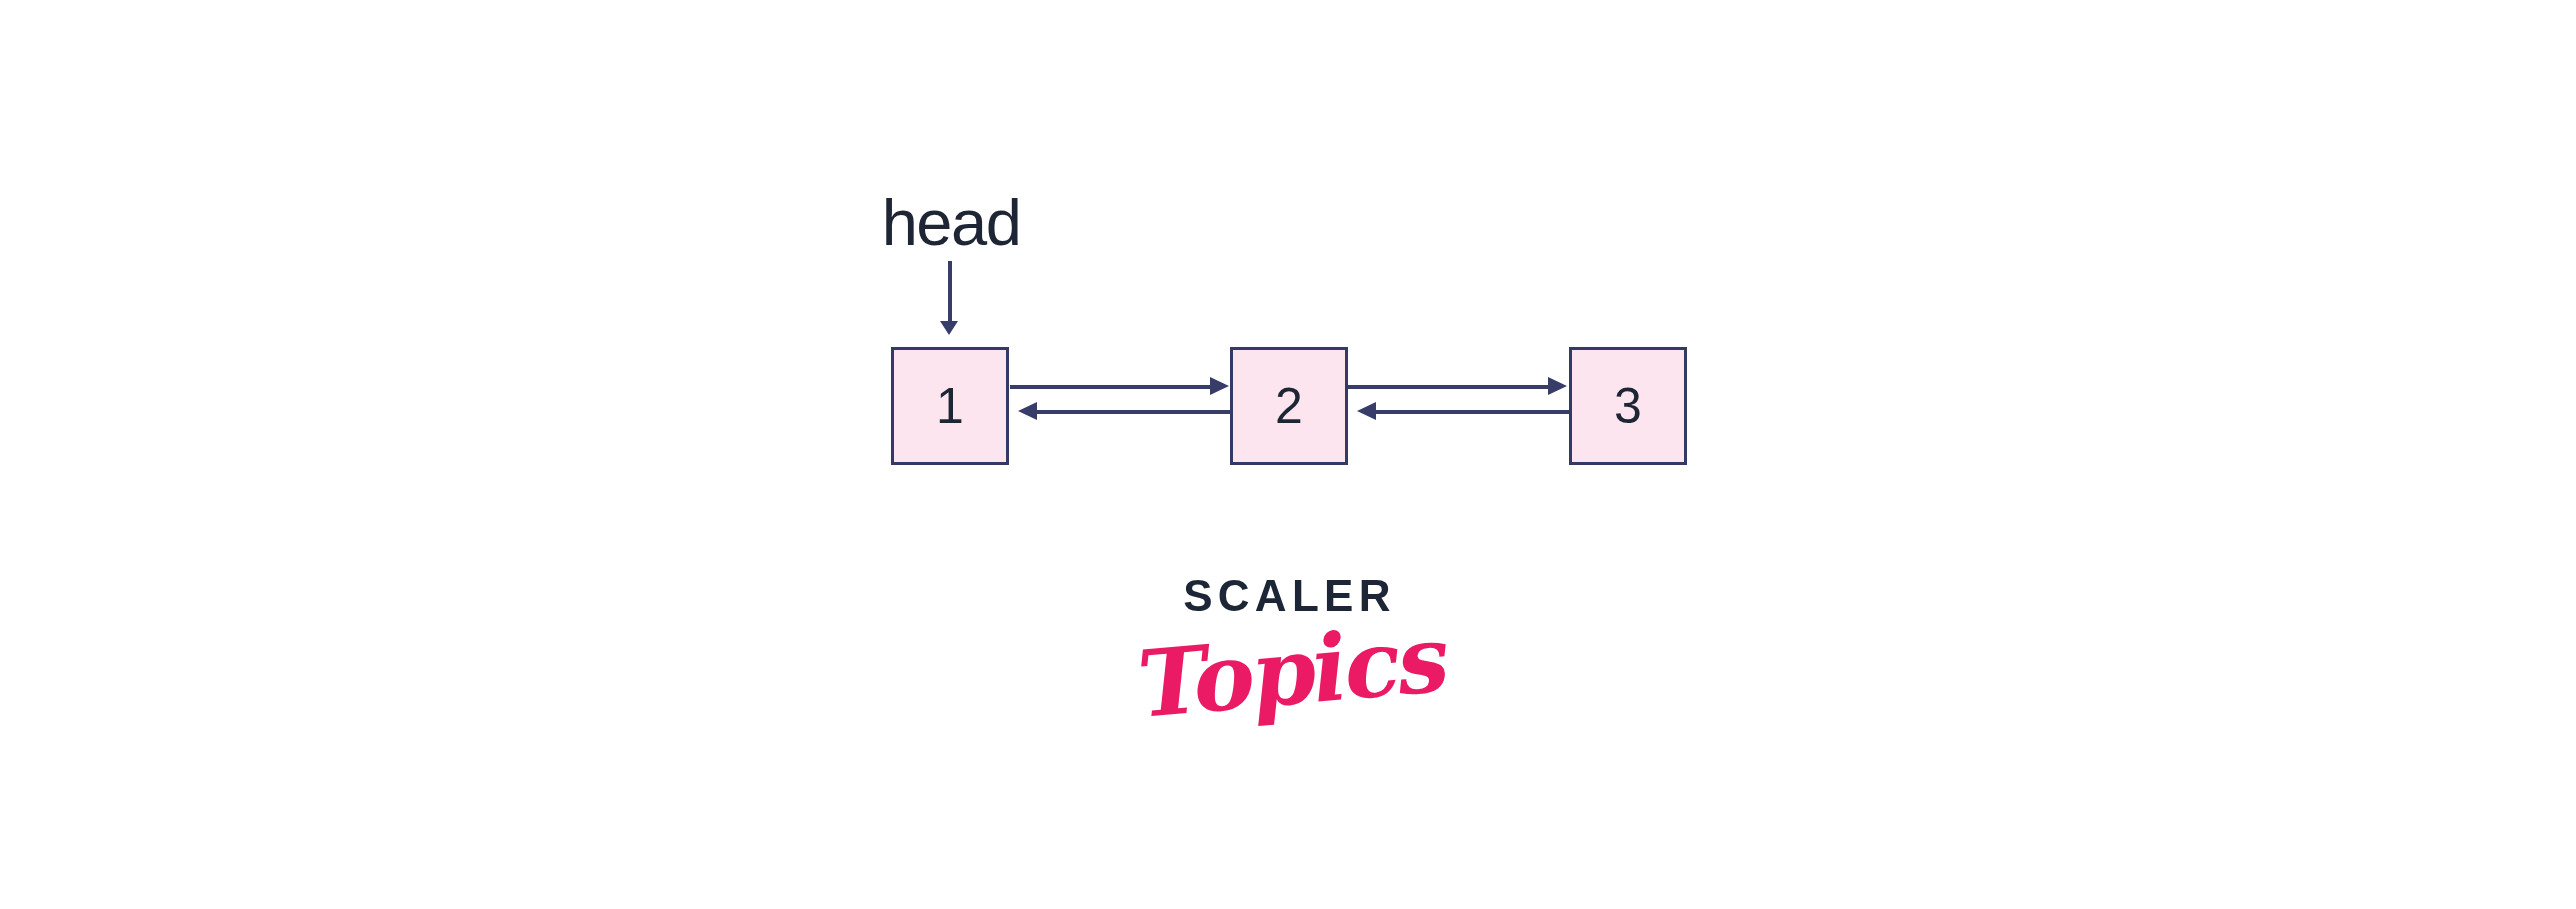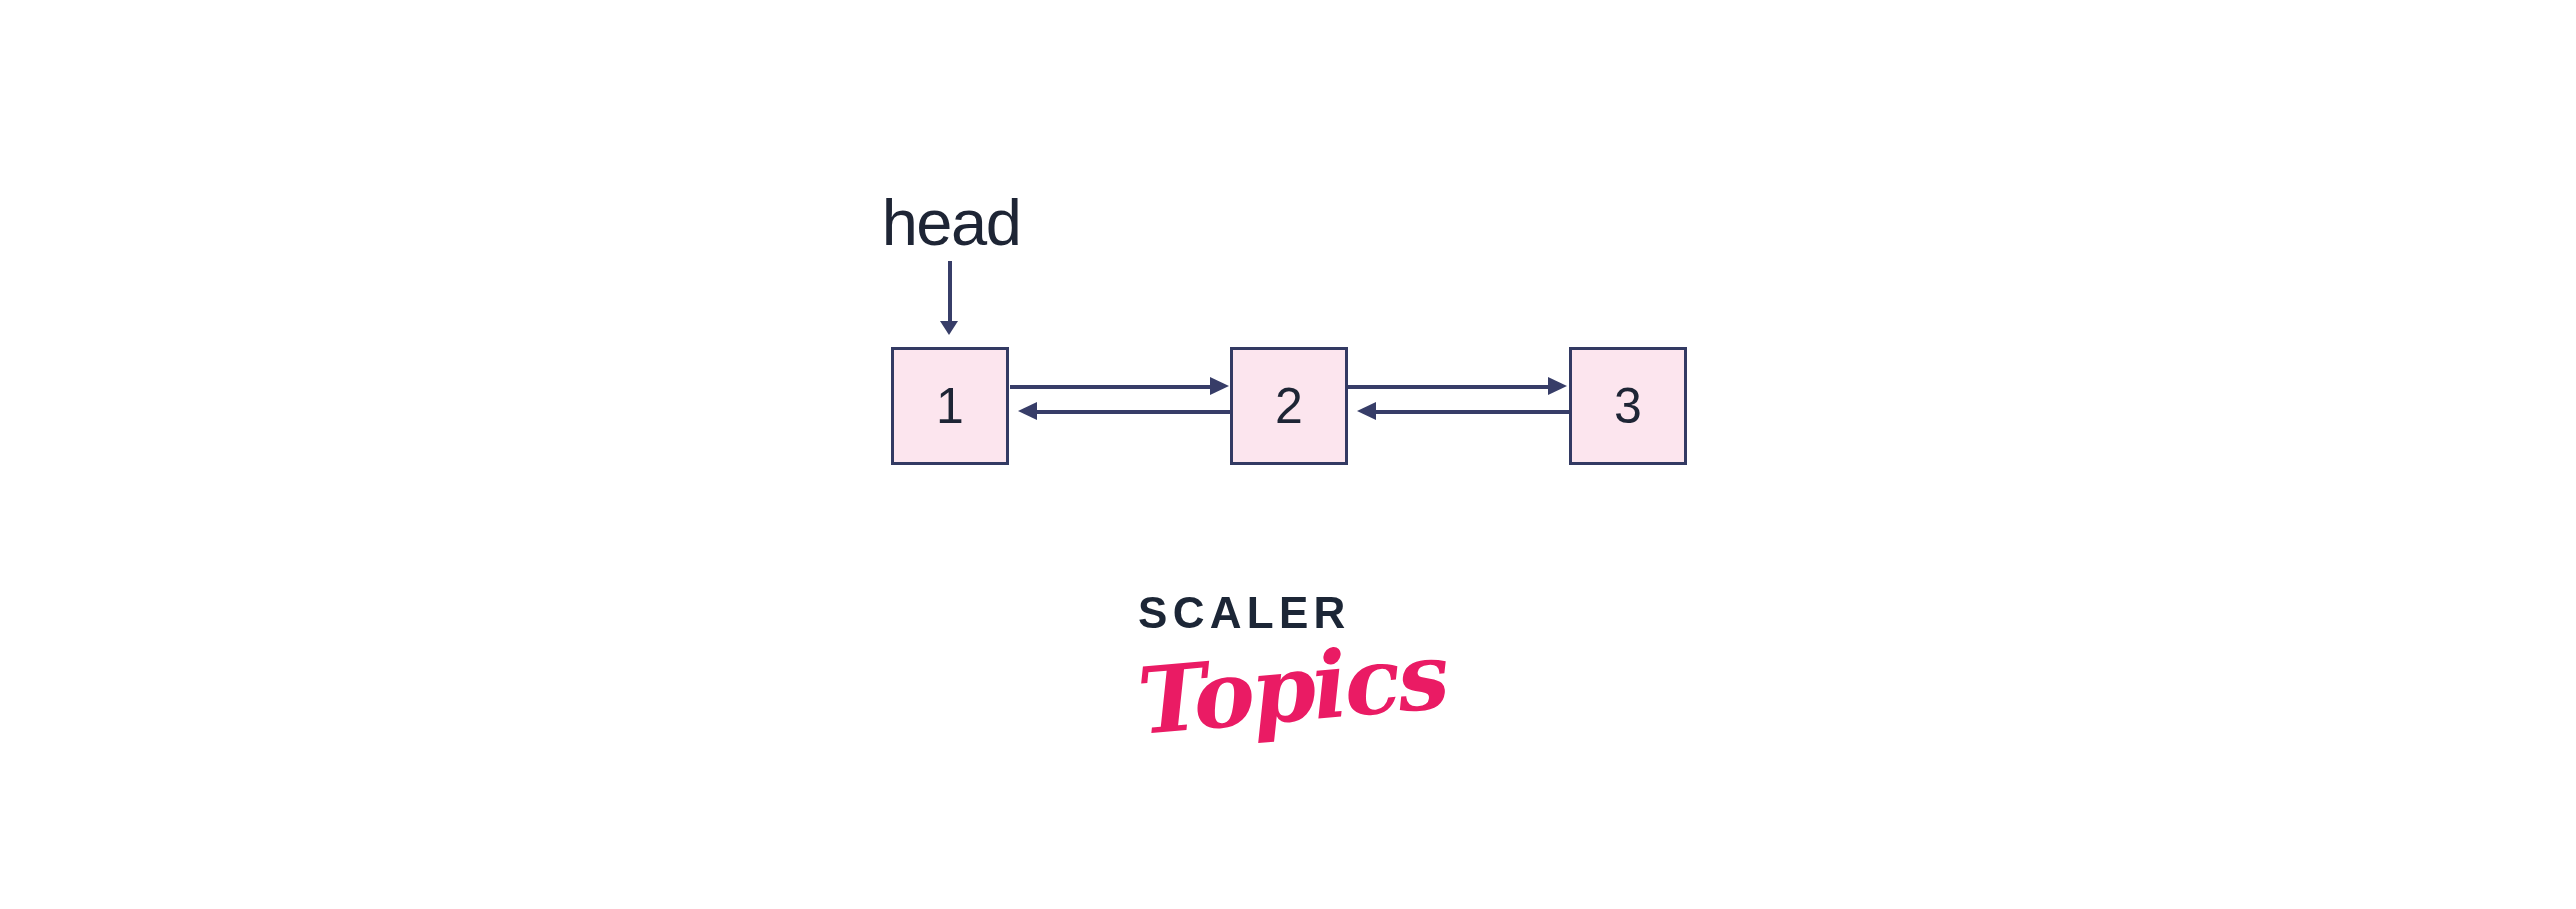--- a/index.html
+++ b/index.html
@@ -95,23 +95,23 @@
   .next-2 .head-right{left:1548px; top:377px;}
   
   .prev-1 .h-line{left:1037px; top:410px; width:194px;}
   .prev-1 .head-left{left:1018px; top:402px;}
   .prev-2 .h-line{left:1375px; top:410px; width:194px;}
   .prev-2 .head-left{left:1357px; top:402px;}
 
   
   .logo{
     position:absolute;
-    left:1138px; top:588px;
+    left:1138px; top:571px;
     width:303px;
-    text-align:left;
+    text-align:center;
   }
   .logo-brand{
     font-size:44px;
     font-weight:800;
     letter-spacing:5.3px;
     color:var(--logo-navy);
   }
   .logo-sub{
     margin-top:-6px;
     font-family:"DejaVu Serif", serif;

